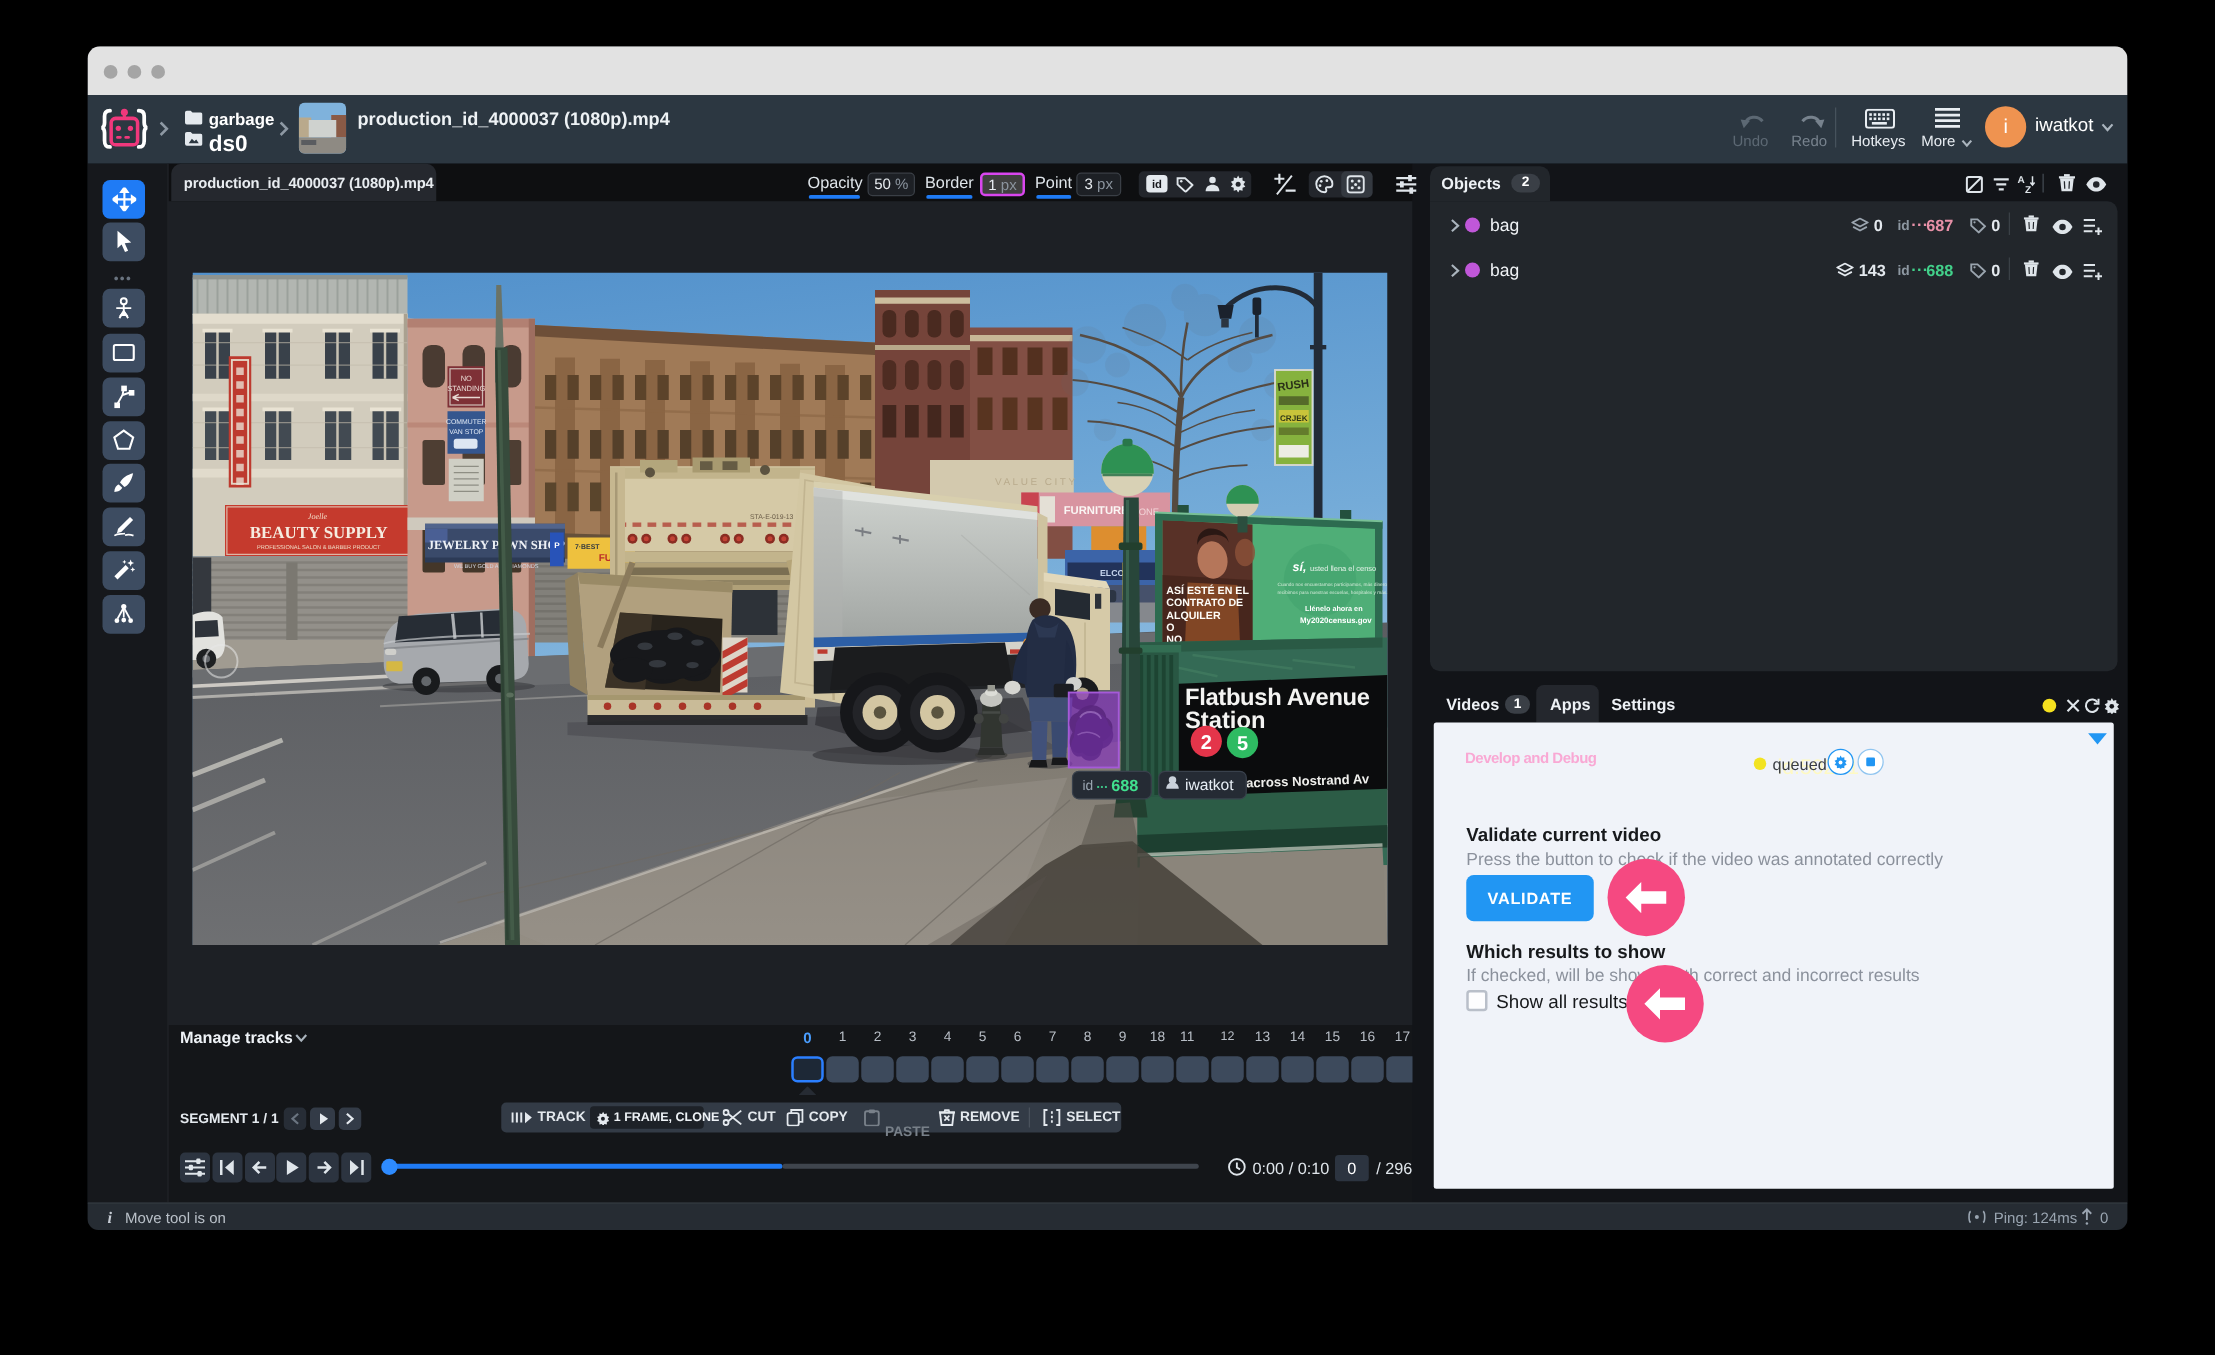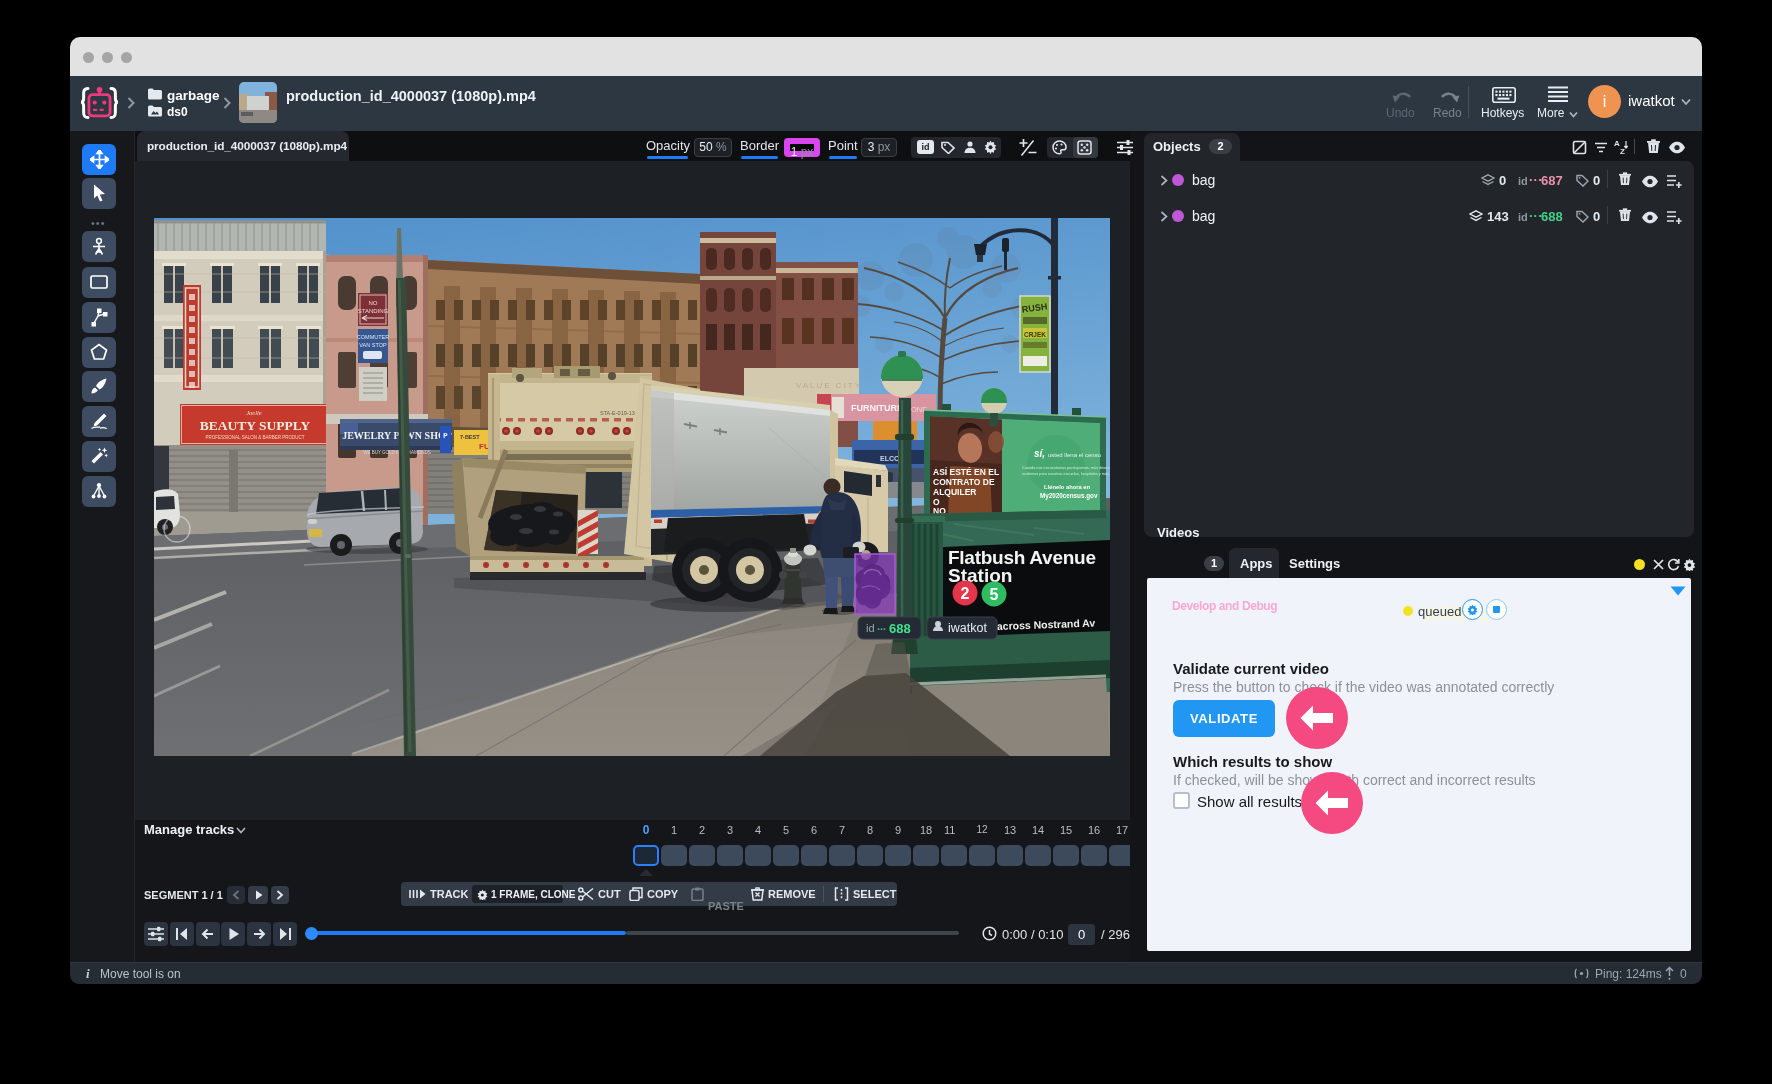--- a/index.html
+++ b/index.html
@@ -35,21 +35,21 @@
       <path d="M2.5,1 L7.5,6 L2.5,11" stroke="#8d98a3" stroke-width="2" fill="none"></path>
     </svg>
 <svg class="abs" style="left:77px;top:51px;" width="15" height="12" viewBox="0 0 15 12">
       <path d="M1,2 a1.5,1.5 0 0 1 1.5,-1.5 L5.5,0.5 L7,2 L13.5,2 a1.5,1.5 0 0 1 1.5,1.5 L15,10 a1.5,1.5 0 0 1 -1.5,1.5 L2.5,11.5 A1.5,1.5 0 0 1 1,10 Z" fill="#e4e9ee"></path>
     </svg>
 <div class="abs" style="left:97px;top:51px;color:#fff;font-size:13.5px;font-weight:bold;">garbage</div>
 <svg class="abs" style="left:77px;top:68px;" width="15" height="12" viewBox="0 0 15 12">
       <path d="M1,2 a1.5,1.5 0 0 1 1.5,-1.5 L5.5,0.5 L7,2 L13.5,2 a1.5,1.5 0 0 1 1.5,1.5 L15,10 a1.5,1.5 0 0 1 -1.5,1.5 L2.5,11.5 A1.5,1.5 0 0 1 1,10 Z" fill="#e4e9ee"></path>
       <path d="M4,9.5 L6.5,6 L8.5,8 L10,6.5 L12,9.5 Z" fill="#2c3741"></path>
     </svg>
-<div class="abs" style="left:97px;top:68px;color:#fff;font-size:12px;font-weight:bold;">ds0</div>
+<div class="abs" style="left:97px;top:68px;color:#fff;font-size:18px;font-weight:bold;">ds0</div>
 <svg class="abs" style="left:152px;top:60px;" width="10" height="12" viewBox="0 0 10 12">
       <path d="M2.5,1 L7.5,6 L2.5,11" stroke="#8d98a3" stroke-width="2" fill="none"></path>
     </svg>
 
 <svg class="abs" style="left:169px;top:45px;border-radius:5px;" width="38" height="41" viewBox="0 0 38 41">
   <rect width="38" height="41" fill="#7fb2dc"></rect>
   <rect x="0" y="12" width="10" height="16" fill="#b9a98c"></rect>
   <rect x="26" y="10" width="12" height="18" fill="#8a5a46"></rect>
   <rect x="8" y="14" width="22" height="14" fill="#cfd2cf"></rect>
   <rect x="0" y="28" width="38" height="13" fill="#8e8a83"></rect>
@@ -183,21 +183,21 @@
       </g>
     </svg>
 
 <div id="tabrow" class="abs" style="left:65px;top:94px;width:995px;height:30px;background:#0e0f11;"></div>
 <div class="abs" style="left:67px;top:94px;width:212px;height:30px;background:#25282e;border-radius:8px 8px 0 0;color:#e8ecf0;font-size:11.8px;font-weight:bold;line-height:30px;padding-left:10px;white-space:nowrap;overflow:hidden;letter-spacing:-0.1px;">production_id_4000037 (1080p).mp4</div>
 <div class="abs" style="left:576px;top:101px;color:#dfe5ea;font-size:13px;">Opacity</div>
 <div class="abs" style="left:577px;top:119px;width:41px;height:3px;background:#1f7bf5;border-radius:2px;"></div>
 <div class="abs" style="left:624px;top:101px;width:38px;height:19px;background:#1d2025;border:1px solid #3a3f46;border-radius:4px;color:#e8ecf0;font-size:12px;text-align:center;line-height:17px;">50 <span style="color:#8b949e">%</span></div>
 <div class="abs" style="left:670px;top:101px;color:#dfe5ea;font-size:13px;">Border</div>
 <div class="abs" style="left:671px;top:119px;width:37px;height:3px;background:#1f7bf5;border-radius:2px;"></div>
-<div class="abs" style="left:714px;top:101px;width:36px;height:19px;background:#000000;border:6px solid #d946ef;border-radius:4px;color:#e8ecf0;font-size:12px;text-align:center;line-height:17px;">1 <span style="color:#8b949e">px</span></div>
+<div class="abs" style="left:714px;top:101px;width:36px;height:19px;background:#404040;border:2px solid #d946ef;border-radius:4px;color:#e8ecf0;font-size:12px;text-align:center;line-height:17px;">1 <span style="color:#8b949e">px</span></div>
 <div class="abs" style="left:758px;top:101px;color:#dfe5ea;font-size:13px;">Point</div>
 <div class="abs" style="left:759px;top:119px;width:28px;height:3px;background:#1f7bf5;border-radius:2px;"></div>
 <div class="abs" style="left:791px;top:101px;width:36px;height:19px;background:#1d2025;border:1px solid #3a3f46;border-radius:4px;color:#e8ecf0;font-size:12px;text-align:center;line-height:17px;">3 <span style="color:#8b949e">px</span></div>
 <div class="abs" style="left:841px;top:100px;width:90px;height:21px;background:#23262c;border-radius:4px;"></div>
 <div class="abs" style="left:847px;top:103px;width:17px;height:14px;background:#e4e9ee;border-radius:3px;color:#16181c;font-size:9px;font-weight:bold;text-align:center;line-height:14px;">id</div>
 <svg class="abs" style="left:871px;top:104px;" width="14" height="13" viewBox="0 0 14 13">
       <path d="M1,1.5 L7,1.5 L13,7 L7.5,12.5 L1,6.5 Z" fill="none" stroke="#dfe5ea" stroke-width="1.6"></path>
       <circle cx="4" cy="4" r="1" fill="#dfe5ea"></circle>
     </svg>
 <svg class="abs" style="left:893px;top:103px;" width="14" height="14" viewBox="0 0 14 14">
@@ -1112,21 +1112,21 @@
       <g stroke="#dfe5ea" stroke-width="1.6">
         <line x1="1" y1="2" x2="10" y2="2"></line>
         <line x1="1" y1="6.5" x2="10" y2="6.5"></line>
         <line x1="1" y1="11" x2="8" y2="11"></line>
         <line x1="12.8" y1="8" x2="12.8" y2="14"></line>
         <line x1="10" y1="11" x2="15.6" y2="11"></line>
       </g>
     </svg>
 
 <div class="abs" style="left:1159px;top:511px;width:50px;height:30px;background:#24272d;border-radius:6px 6px 0 0;"></div>
-<div class="abs" style="left:1087px;top:488px;color:#eef2f6;font-size:13px;font-weight:bold;">Videos</div>
+<div class="abs" style="left:1087px;top:519px;color:#eef2f6;font-size:13px;font-weight:bold;">Videos</div>
 <div class="abs" style="left:1134px;top:519px;width:20px;height:15px;background:#3a3f46;border-radius:8px;color:#fff;font-size:11px;font-weight:bold;text-align:center;line-height:15px;">1</div>
 <div class="abs" style="left:1170px;top:519px;color:#eef2f6;font-size:13px;font-weight:bold;">Apps</div>
 <div class="abs" style="left:1219px;top:519px;color:#eef2f6;font-size:13px;font-weight:bold;">Settings</div>
 <div class="abs" style="left:1564px;top:522px;width:11px;height:11px;border-radius:50%;background:#f5e11f;"></div>
 <svg class="abs" style="left:1583px;top:522px;" width="11" height="11" viewBox="0 0 11 11">
       <path d="M1,1 L10,10 M10,1 L1,10" stroke="#dfe5ea" stroke-width="1.7"></path>
     </svg>
 <svg class="abs" style="left:1597px;top:521px;" width="13" height="13" viewBox="0 0 13 13">
       <path d="M11,4 A5,5 0 1 0 11.5,8" fill="none" stroke="#dfe5ea" stroke-width="1.6"></path>
       <path d="M11.8,1 L11.8,5 L8,5" fill="none" stroke="#dfe5ea" stroke-width="1.6"></path>

